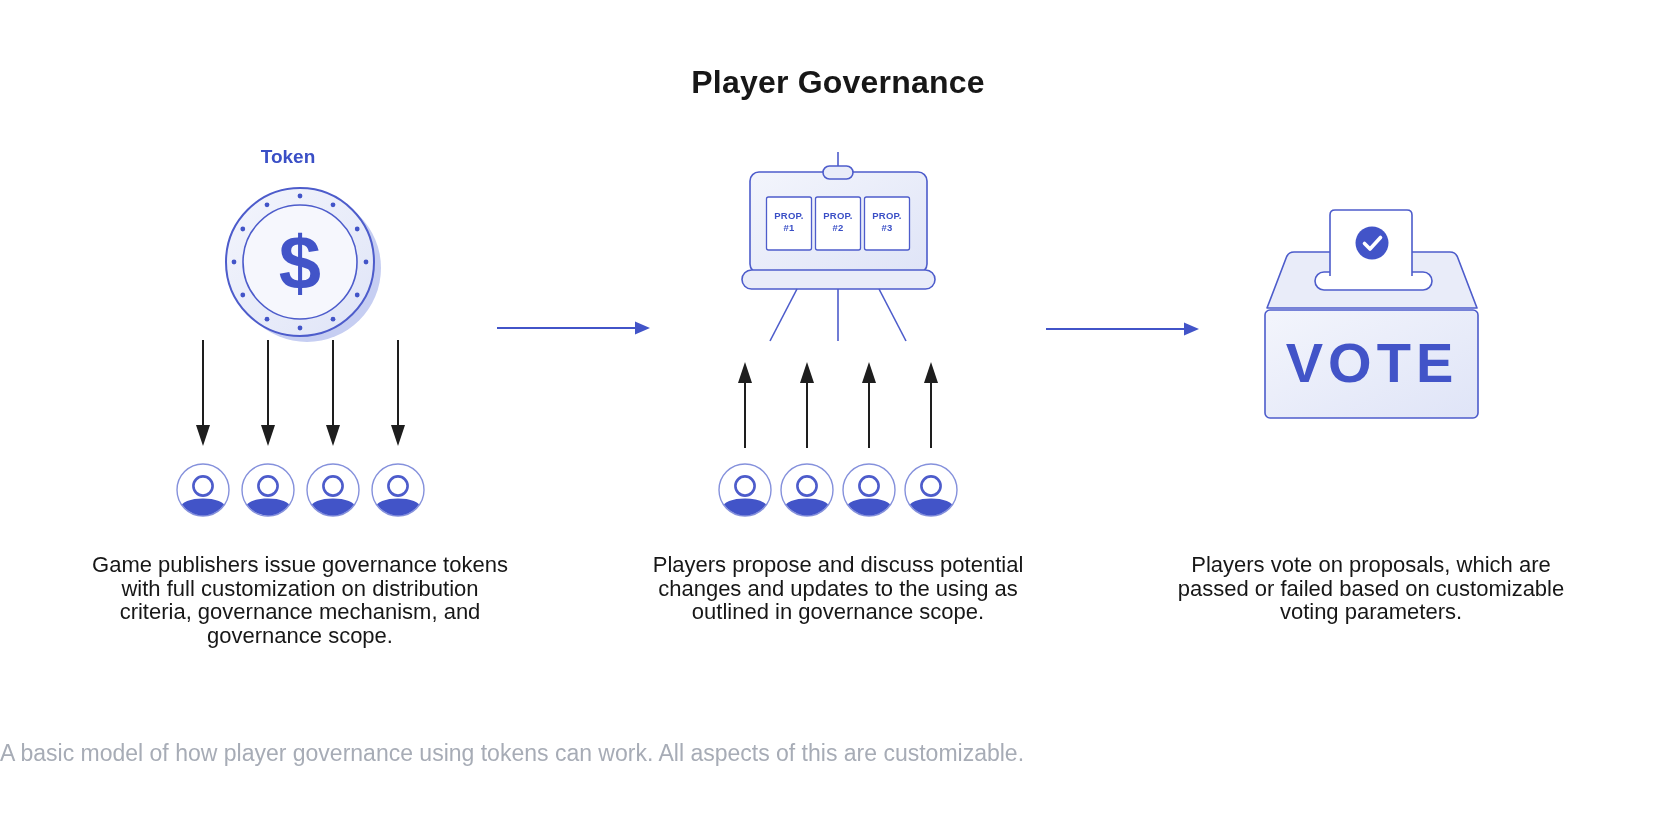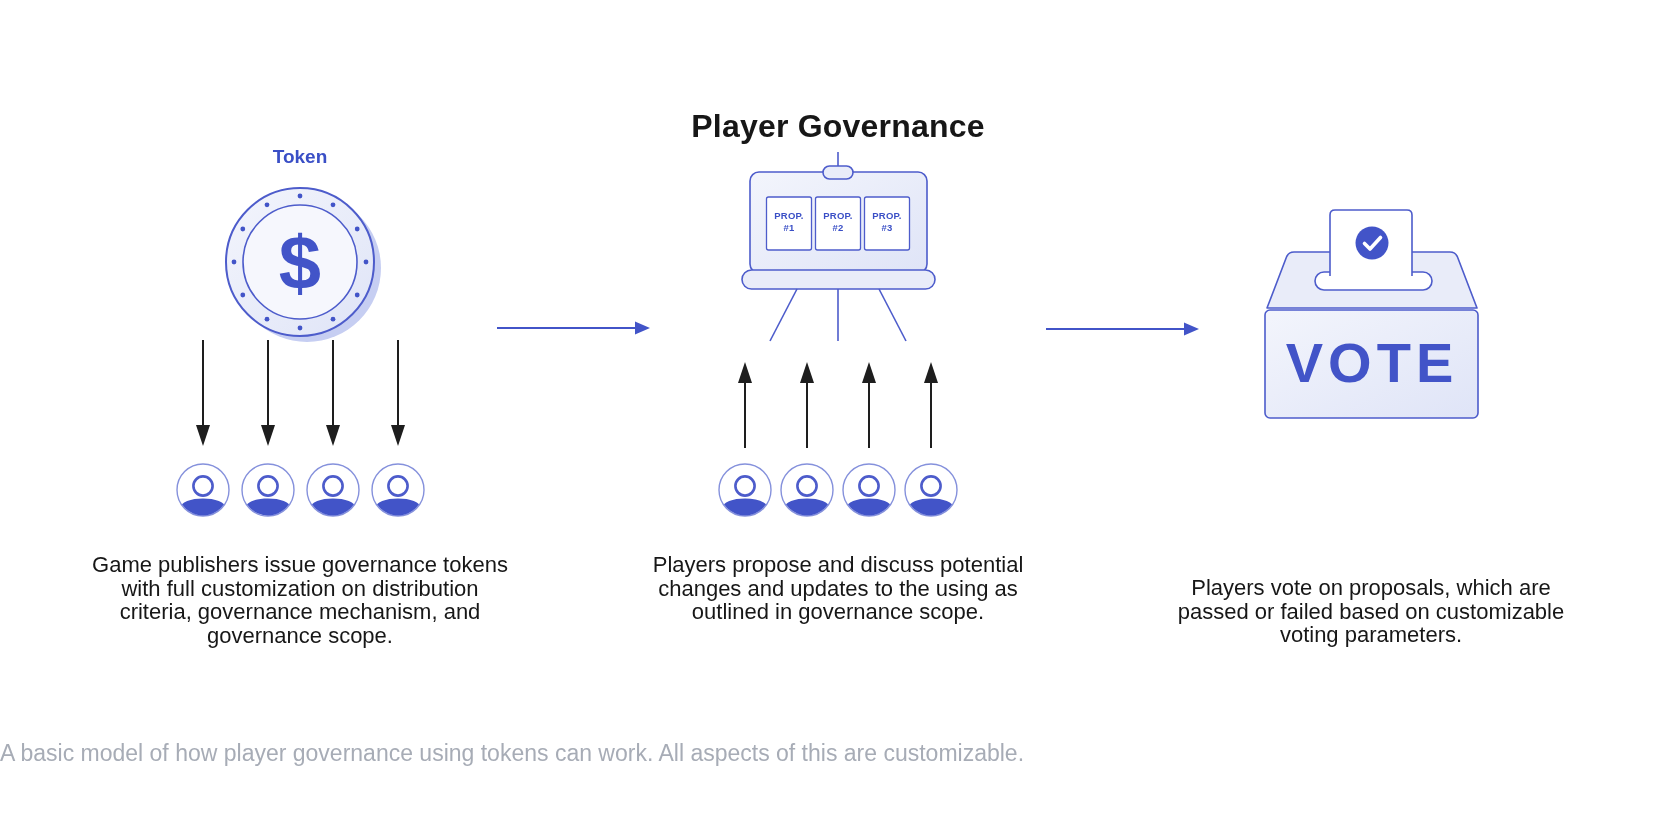--- a/index.html
+++ b/index.html
@@ -17,44 +17,44 @@
     --caption_gray:#a7acb6;
   }
   *{margin:0;padding:0;box-sizing:border-box;}
   html,body{background:#ffffff;}
   .stage{
     position:relative;width:1676px;height:822px;background:#ffffff;overflow:hidden;
     font-family:"Liberation Sans", sans-serif;
   }
   .title{
     position:absolute;left:0;top:64px;width:100%;text-align:center;
-    font-size:32px;font-weight:700;color:var(--text_dark);letter-spacing:.2px;margin-top:44px;
+    font-size:32px;font-weight:700;color:var(--text_dark);letter-spacing:.2px;
   }
   .token-label{
-    position:absolute;left:150px;top:146px;width:300px;text-align:center;
+    position:absolute;left:138px;top:146px;width:300px;text-align:center;
     font-size:19px;font-weight:700;color:var(--label_blue);
   }
   .coin{position:absolute;left:212px;top:177px;}
   .down-arrows{position:absolute;left:176px;top:339px;}
   .up-arrows{position:absolute;left:718px;top:358px;}
   .users-row{position:absolute;display:flex;}
   .users-row.r1{left:176px;top:463px;gap:11px;}
   .users-row.r2{left:718px;top:463px;gap:8px;}
   .flow-arrow{position:absolute;}
   .flow-arrow.a1{left:496px;top:318px;}
   .flow-arrow.a2{left:1045px;top:319px;}
   .easel{position:absolute;left:730px;top:148px;}
   .ballot-box{position:absolute;left:1255px;top:196px;}
   .desc{
     position:absolute;top:553px;width:424px;text-align:center;
     font-size:22px;line-height:23.5px;color:var(--text_dark);white-space:pre-line;
   }
   .desc.d1{left:88px;}
   .desc.d2{left:626px;}
-  .desc.d3{left:1159px;margin-top:23px;}
+  .desc.d3{left:1159px;}
   .caption{
     position:absolute;left:0;top:740px;width:100%;text-align:left;
     font-size:23px;color:var(--caption_gray);
   }
   
   .sa{stroke:var(--accent_stroke);}
   .sal{stroke:var(--accent_light_stroke);}
   .fa{fill:var(--accent);}
   .fw{fill:#ffffff;}
   .fn{fill:none;}

